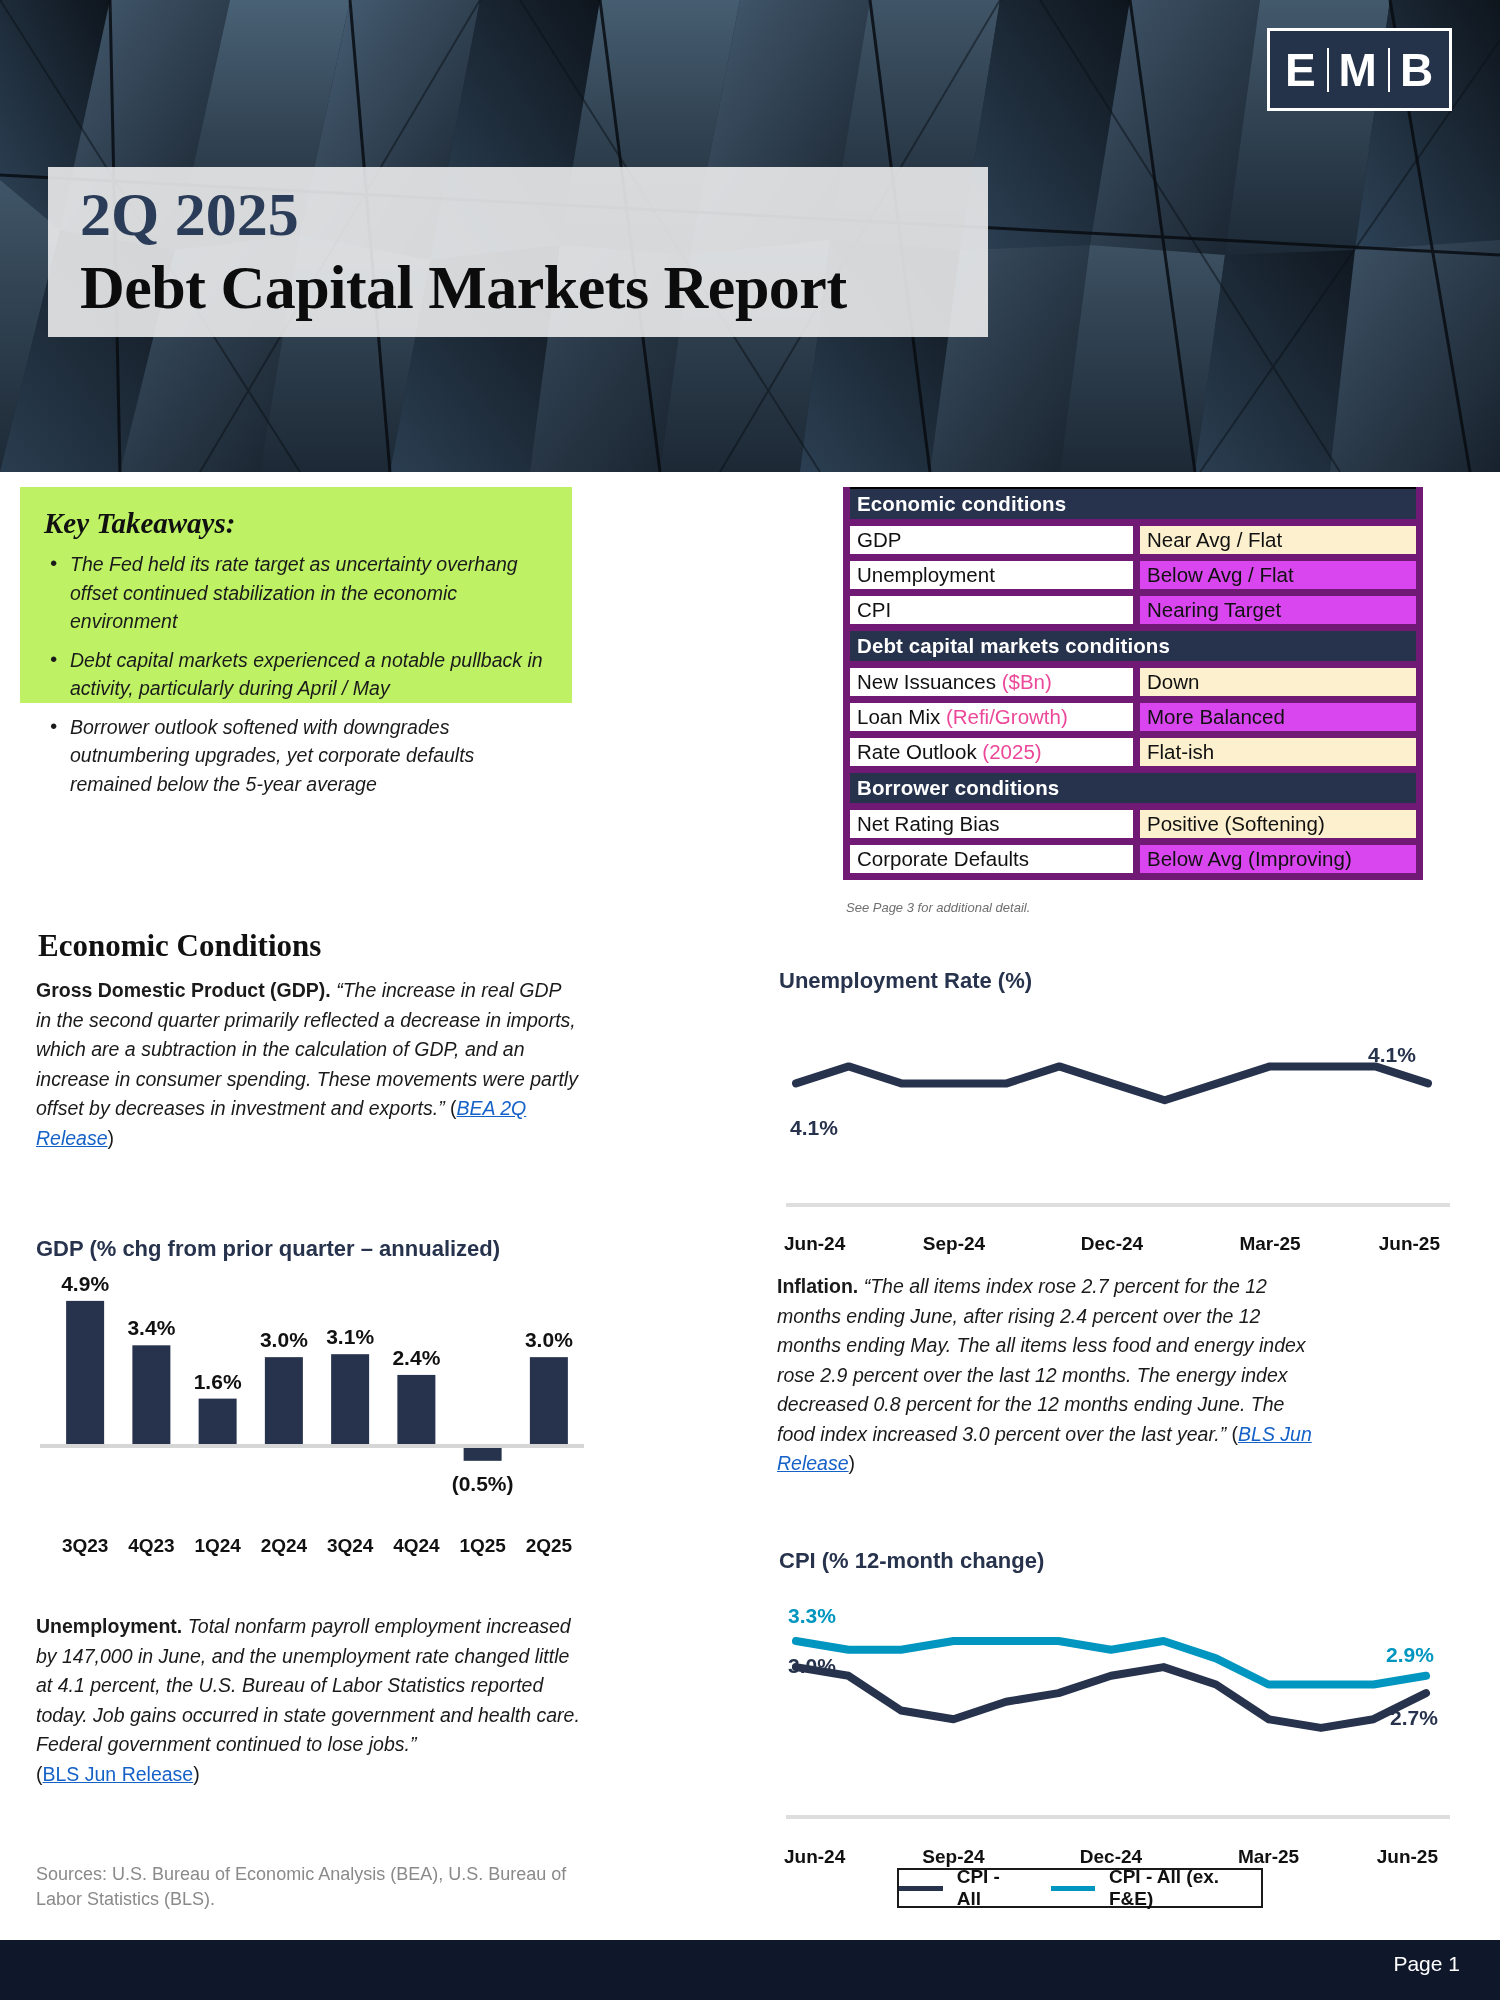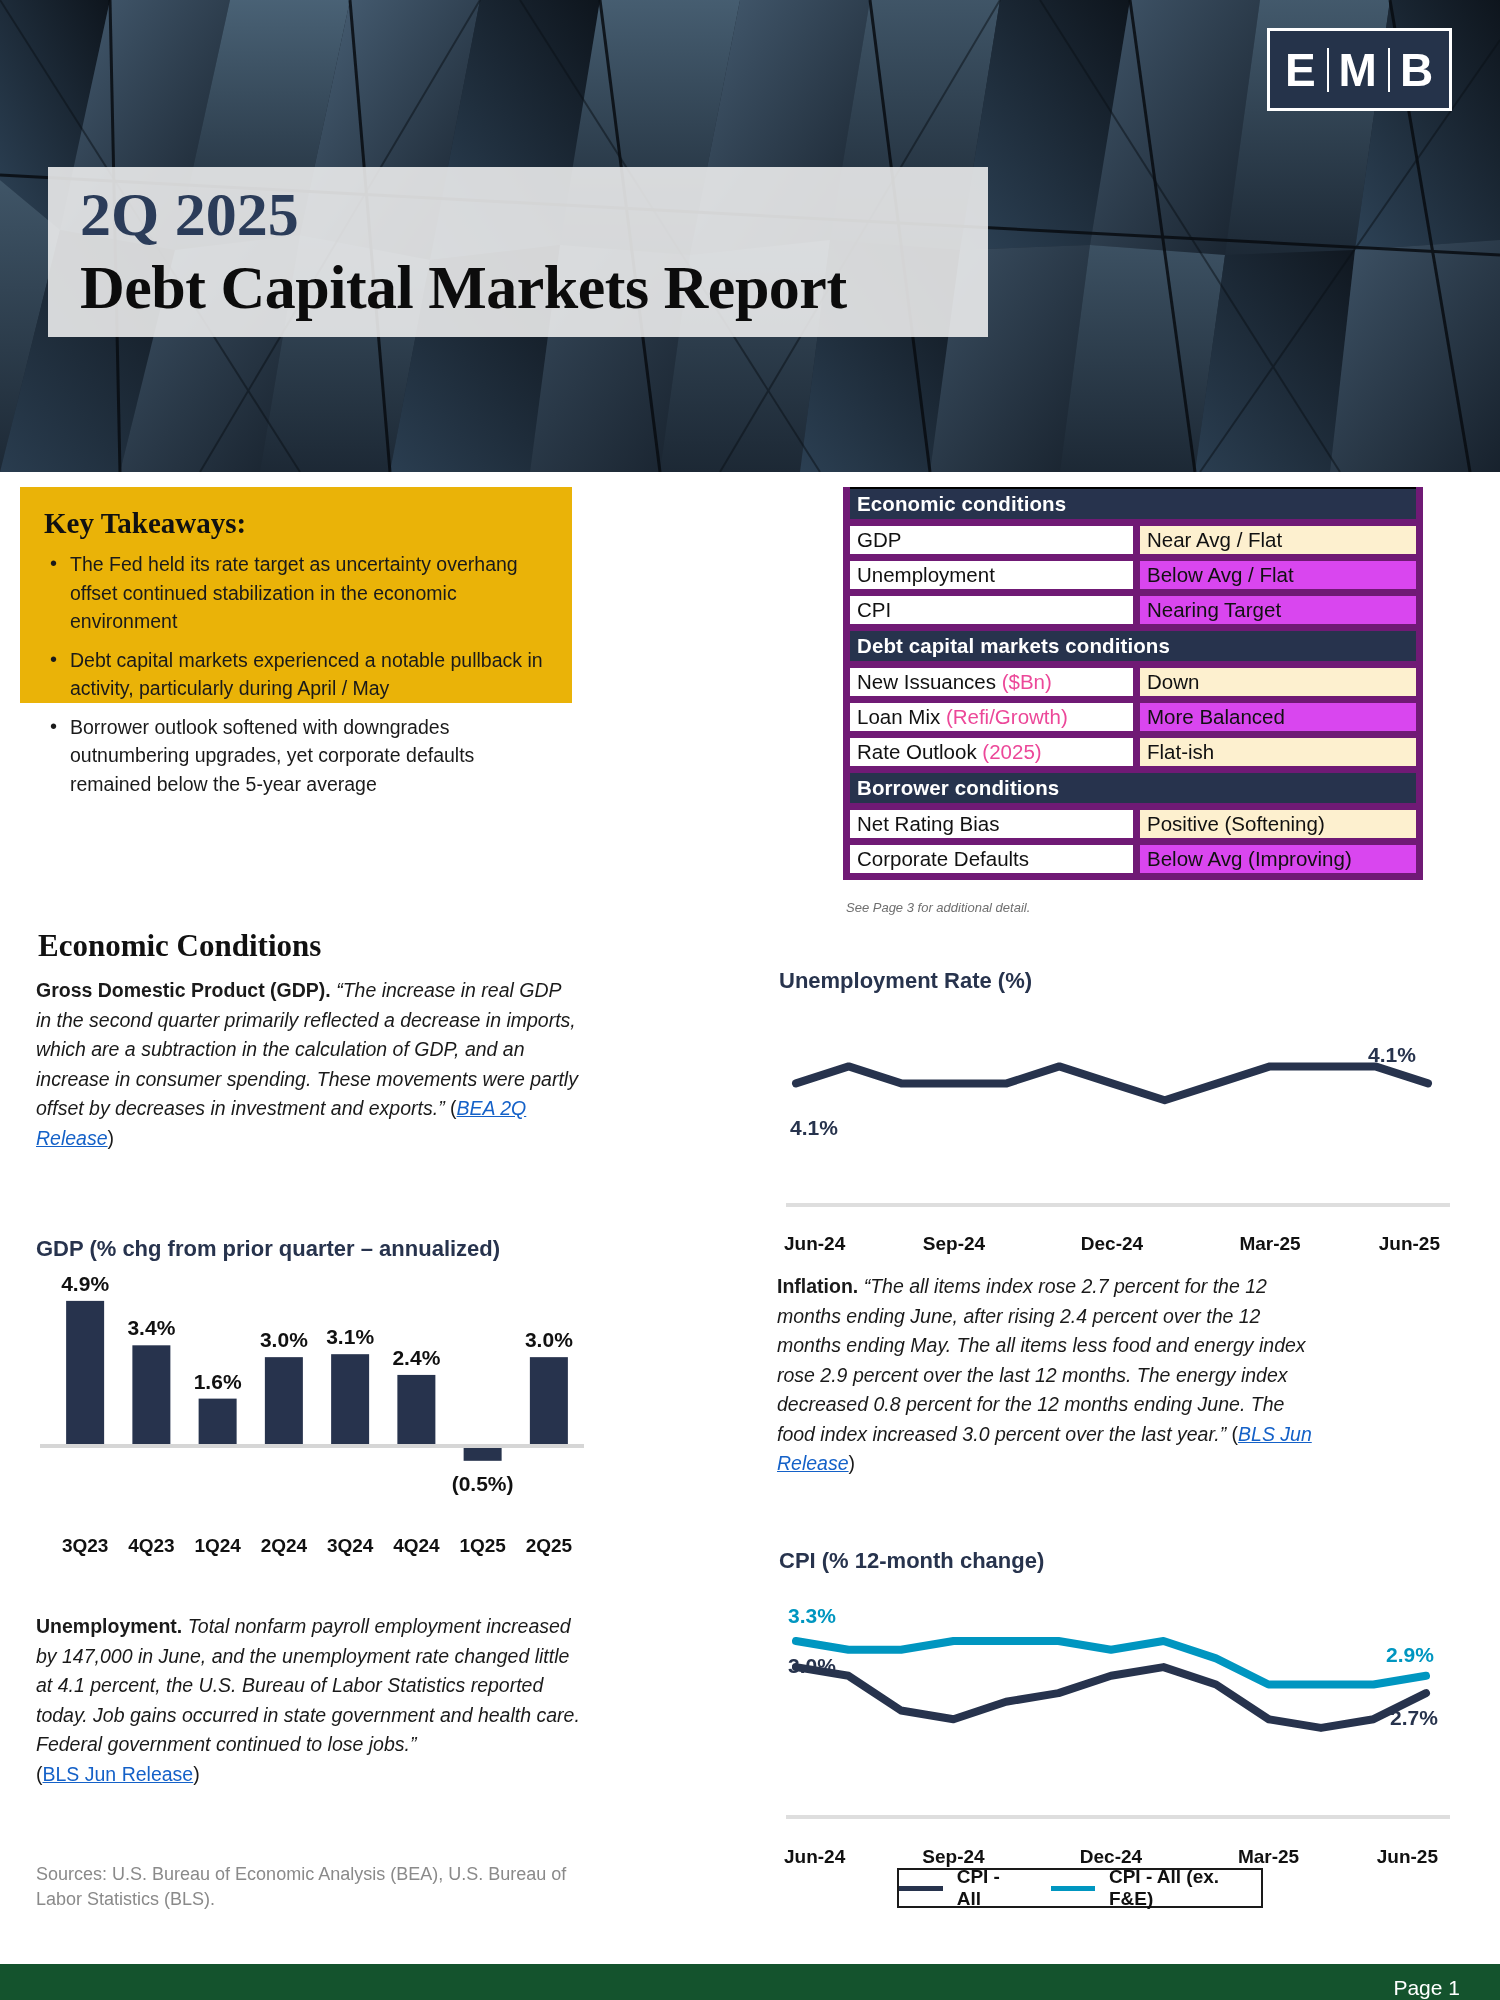--- a/index.html
+++ b/index.html
@@ -49,22 +49,23 @@
   .title-main {
     font-family: "Liberation Serif", serif;
     font-size: 62px; font-weight: 700; color: #0c0c0c;
     line-height: 72px; letter-spacing: -0.5px;
   }
 
   
   .takeaways {
     position: absolute; left: 20px; top: 487px;
     width: 552px; height: 216px;
-    background: #eab308;
+    background: #bef264;
     padding: 20px 24px 0 24px;
+    font-style: italic;
   }
   .takeaways h2 {
     font-family: "Liberation Serif", serif;
     font-size: 29px; font-weight: 700; color: #111; margin-bottom: 10px;
   }
   .takeaways ul { list-style: none; }
   .takeaways li {
     position: relative; padding-left: 26px; margin-bottom: 10px;
     font-size: 19.5px; line-height: 28.5px; color: #1a1a1a;
     font-family: "Liberation Sans", sans-serif;
@@ -155,22 +156,22 @@
     width: 366px; height: 40px; border: 2px solid #1a1a1a; background: #fff;
     display: flex; align-items: center; justify-content: center; gap: 26px;
   }
   .leg-item { display: flex; align-items: center; gap: 14px; }
   .leg-line { width: 46px; height: 5px; background: #27334d; }
   .leg-line.cyan { background: #0096c0; }
   .leg-txt { font-size: 19px; font-weight: 700; color: #111; font-family: "Liberation Sans", sans-serif; }
 
   
   .footer {
-    position: absolute; left: 0; bottom: 0; width: 1500px; height: 36px;
-    background: #14532d;
+    position: absolute; left: 0; bottom: 0; width: 1500px; height: 60px;
+    background: #0f172a;
   }
   .footer .pg {
     position: absolute; right: 40px; top: 12px;
     color: #ffffff; font-size: 21px; font-family: "Liberation Sans", sans-serif;
   }
 </style>
 </head>
 <body>
 
 <div class="hero">

